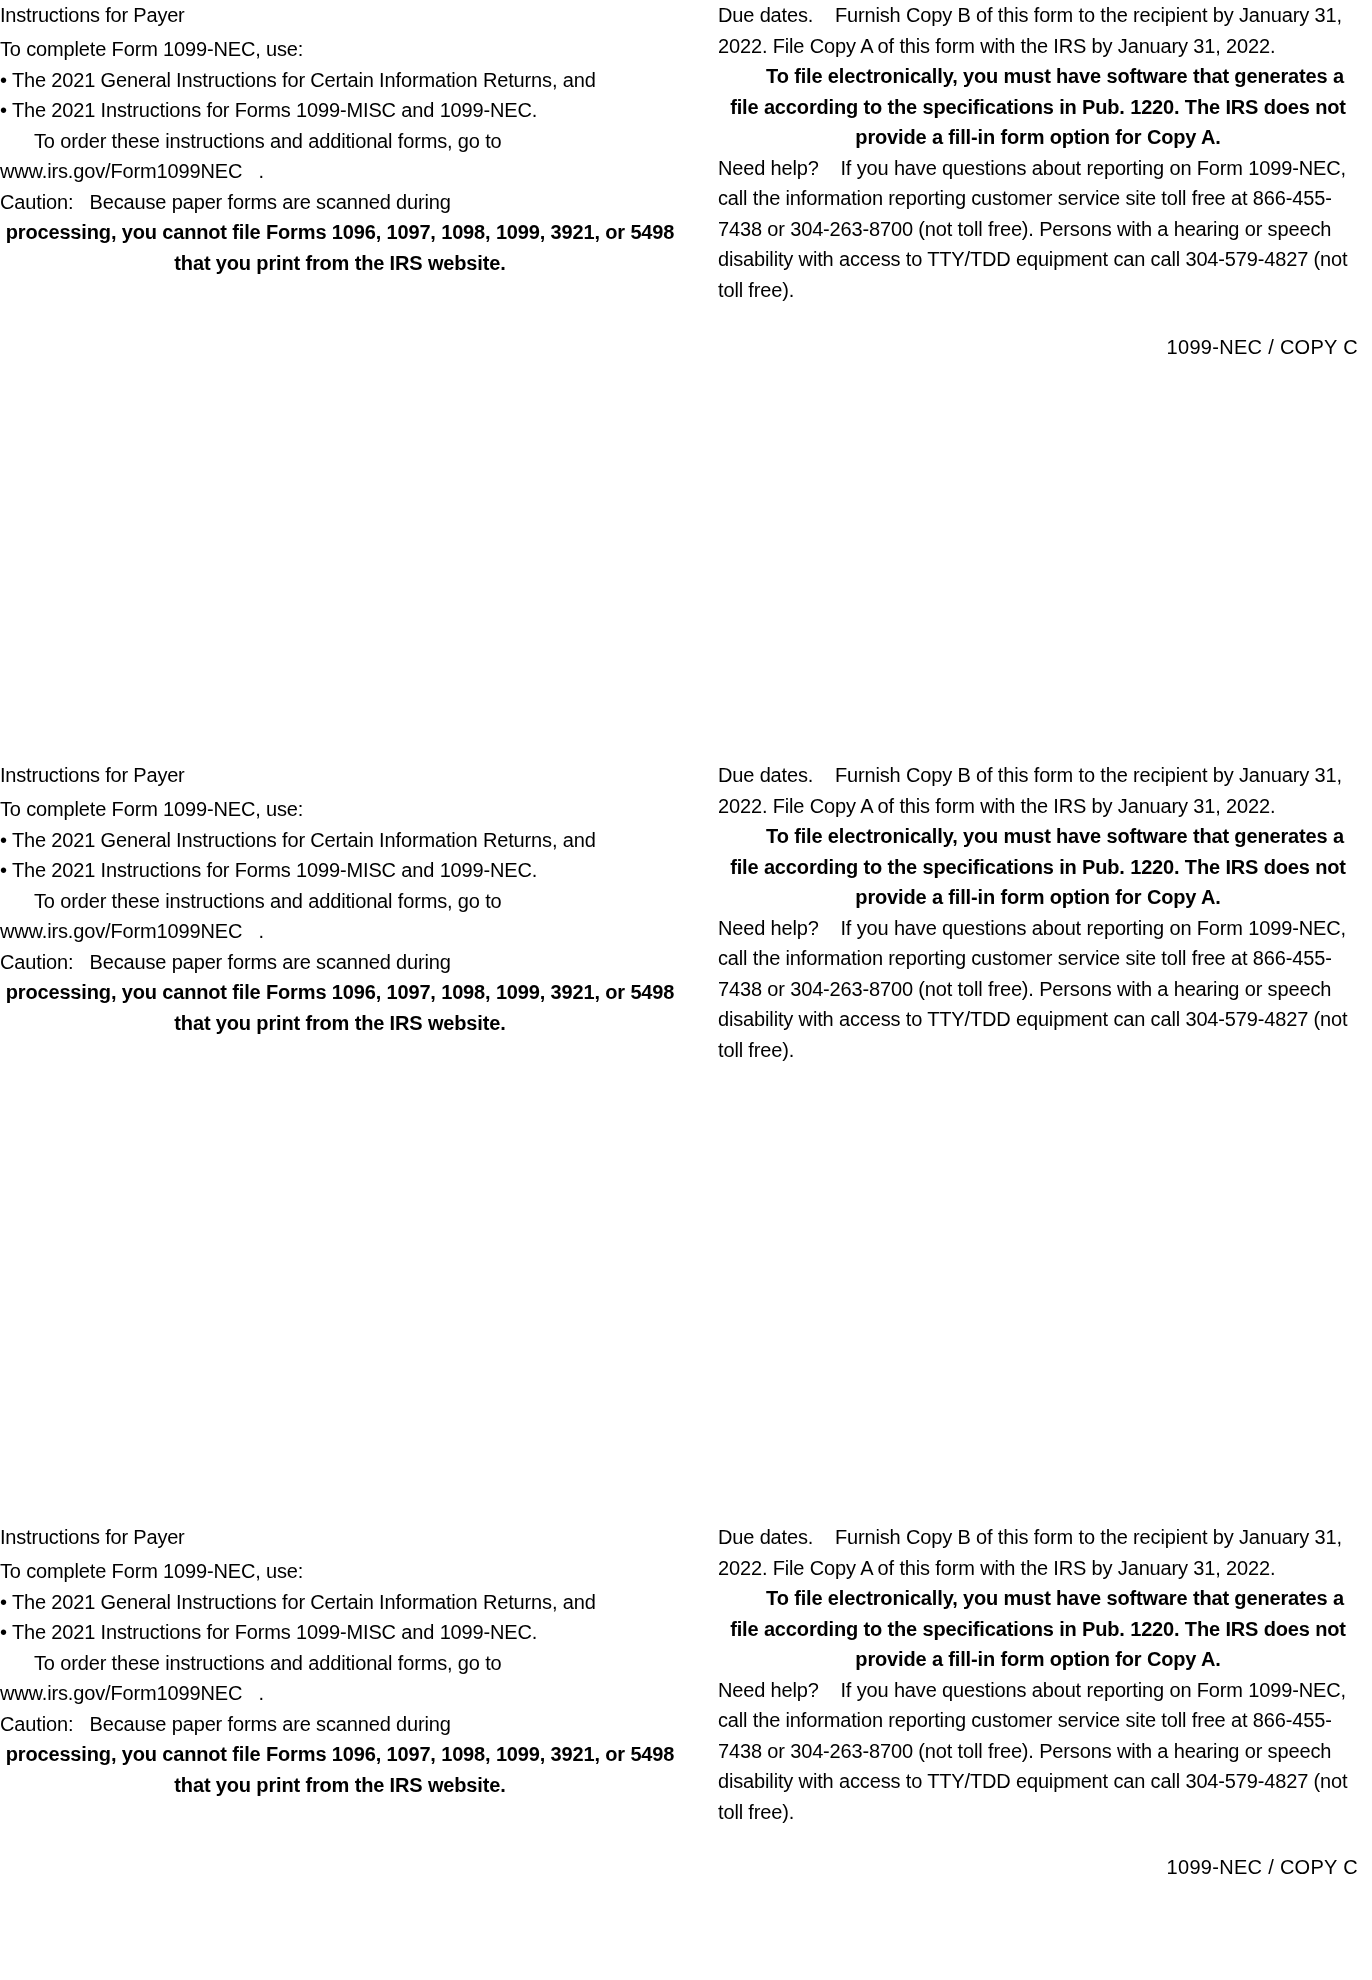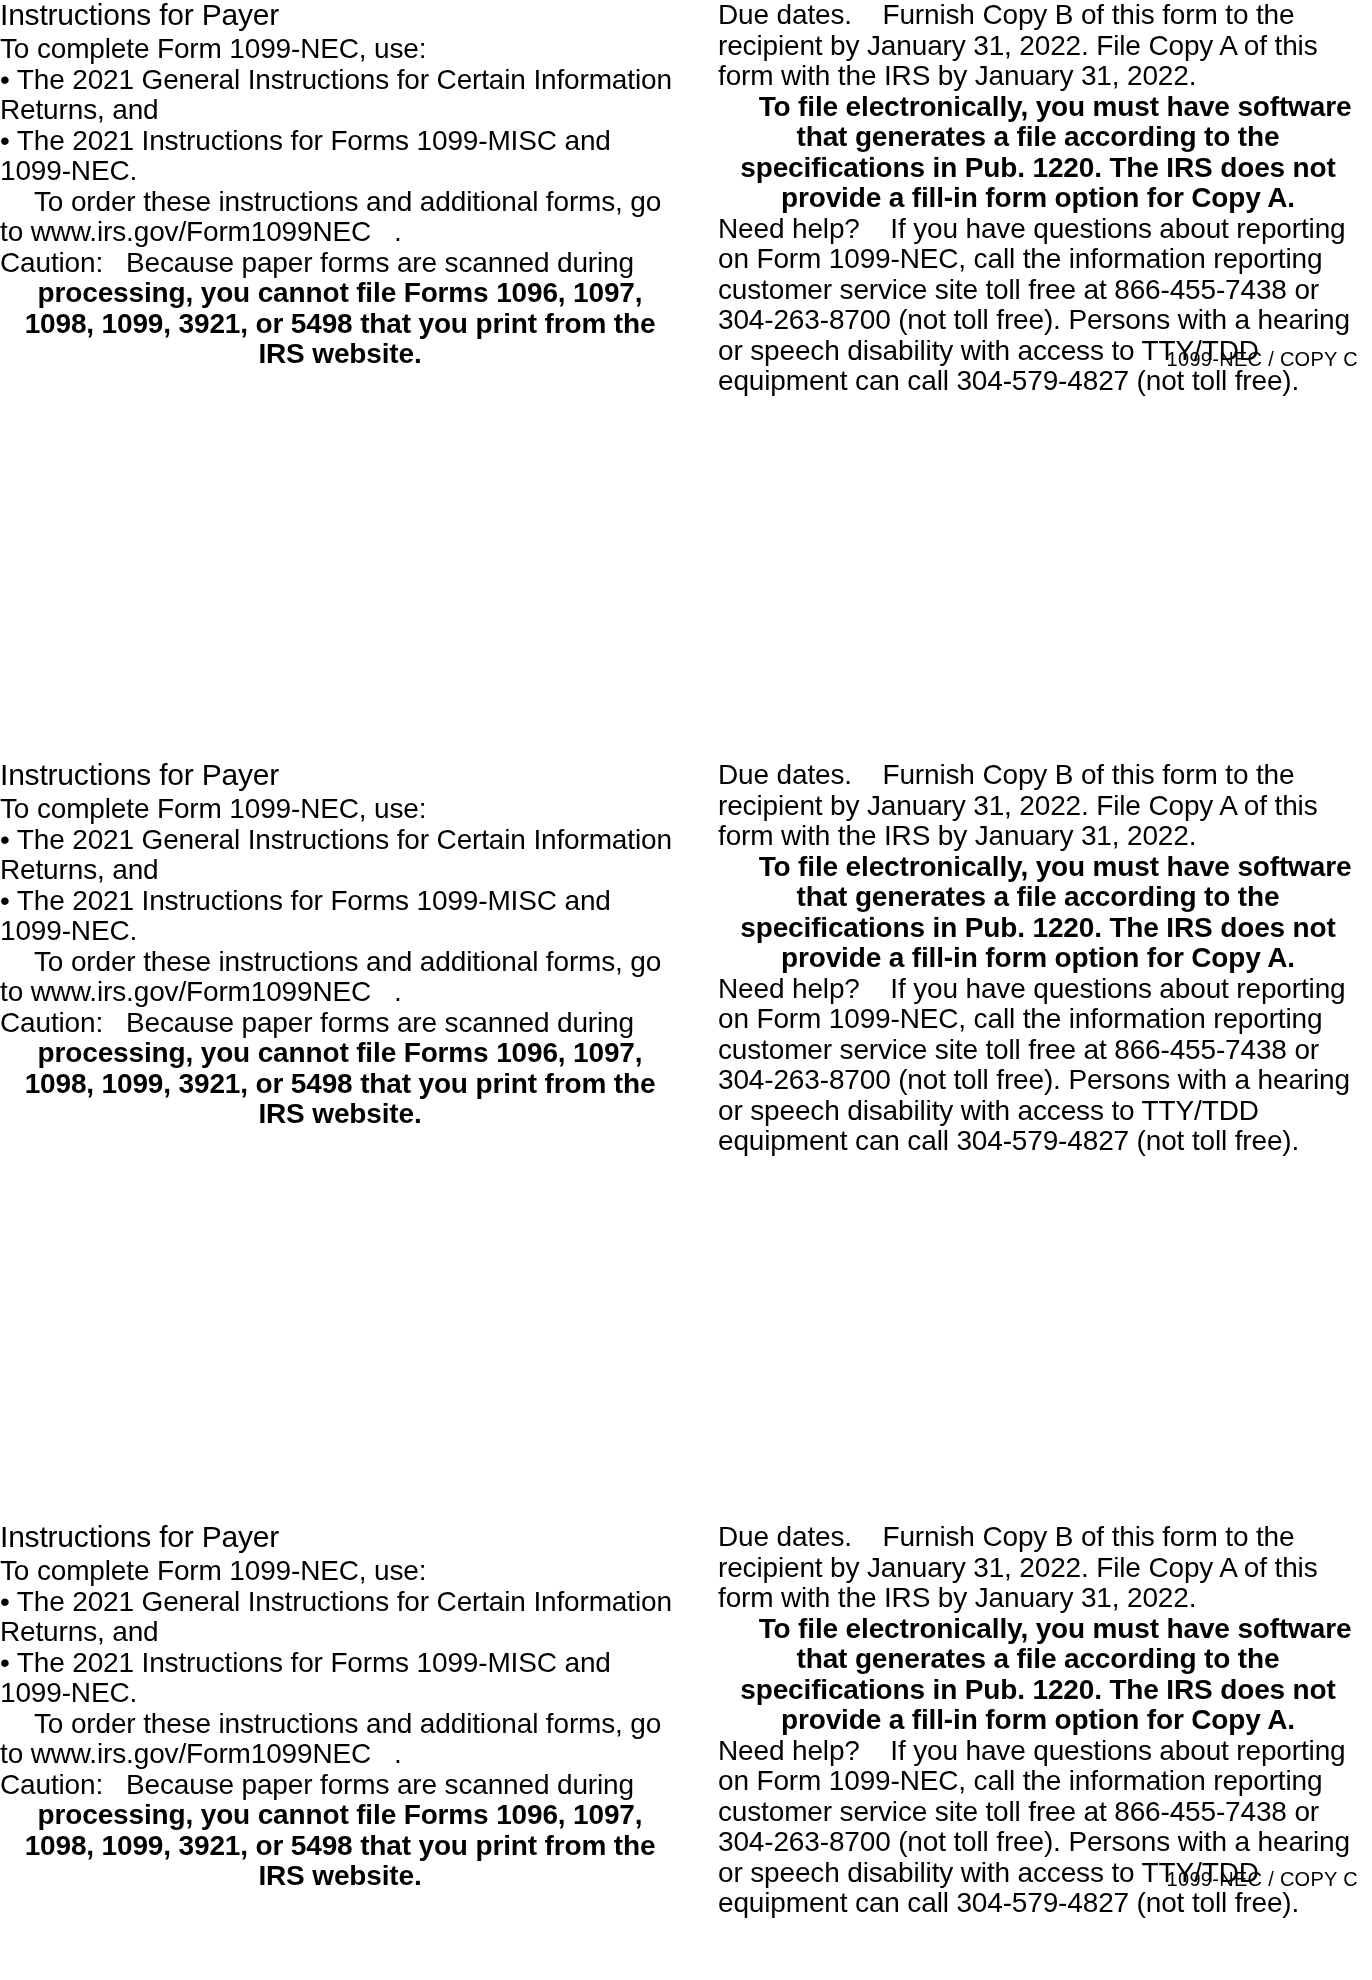--- a/index.html
+++ b/index.html
@@ -34,50 +34,49 @@
     left: 0px;
     width: 680px;
   }
   .col-right {
     position: absolute;
     left: 718px;
     width: 640px;
   }
 
   .heading {
-    font-size: 30px;
+    font-size: 20px;
     font-weight: 400;
     letter-spacing: -0.2px;
     margin: 0 0 4px 0;
     line-height: 30px;
   }
   p.line {
     margin: 0;
-    font-size: 28px;
+    font-size: 20px;
     line-height: 30.5px;
     letter-spacing: -0.15px;
     white-space: pre-wrap;
   }
   p.bold {
     font-weight: bold;
     text-align: center;
   }
   .indent {
     display: inline-block;
     width: 34px;
   }
 
   .copy-label {
     position: absolute;
     left: 718px;
     width: 640px;
     text-align: right;
     font-size: 20px;
     letter-spacing: 0.3px;
-    margin-top: 12px;
   }
   .copy-1 { top: 336px; }
   .copy-2 { top: 1096px; }
 </style>
 </head>
 <body>
 
 <div class="page">
 
   <div class="block block-1">

